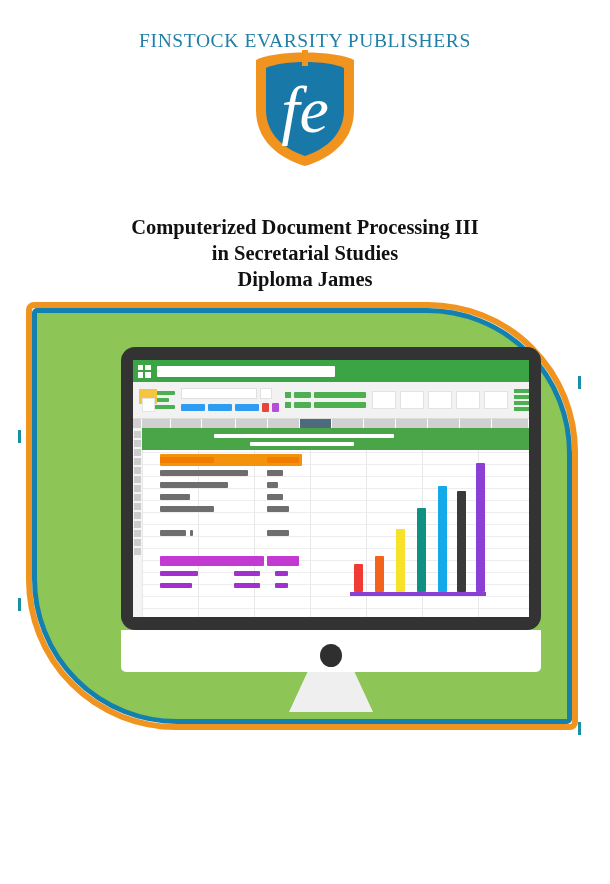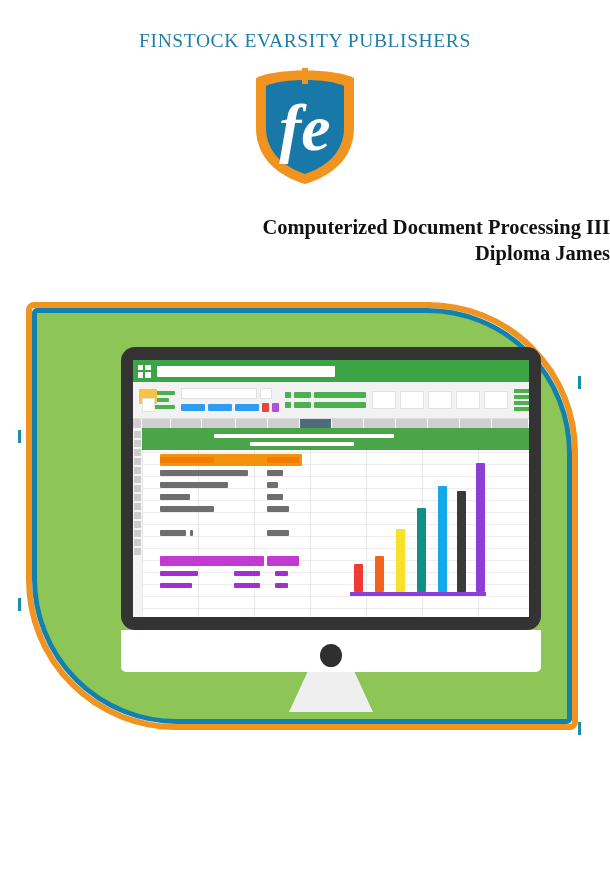--- a/index.html
+++ b/index.html
@@ -23,38 +23,38 @@
     font-family: "Liberation Serif", serif;
     font-size: 19.5px;
     letter-spacing: 0.6px;
     color: #1f7fa8;
     font-weight: 400;
   }
 
   
   .logo-wrap {
     position: absolute;
-    top: 62px; left: 50%;
+    top: 44px; left: 50%;
     transform: translateX(-50%);
-    width: 106px; height: 124px; font-weight: bold;
+    width: 106px; height: 124px;
   }
   .logo-wrap svg { display: block; width: 106px; height: 124px; }
 
   
   .title-block {
     position: absolute;
     top: 214px; left: 0; width: 610px;
     text-align: center;
     color: #111111;
     font-weight: bold;
     font-size: 20.5px;
     line-height: 26px;
     font-family: "Liberation Serif", serif;
   }
-  .title-block .tl { display: block; text-align: right; }
+  .title-block .tl { display: block; }
 
   
   .art {
     position: absolute;
     left: 26px; top: 302px;
     width: 552px; height: 428px;
   }
   .frame-outer {
     position: absolute; inset: 0;
     border: 6px solid #f0941f;
@@ -228,20 +228,21 @@
     <svg viewBox="0 0 106 124" xmlns="http://www.w3.org/2000/svg">
       <path d="M4 16 C 22 6, 84 6, 102 16 L 102 66 C 102 96, 80 114, 53 122 C 26 114, 4 96, 4 66 Z" fill="#f0941f"></path>
       <path d="M14 24 C 30 16, 76 16, 92 24 L 92 66 C 92 90, 74 105, 53 112 C 32 105, 14 90, 14 66 Z" fill="#1878a8"></path>
       <rect x="50" y="6" width="6" height="16" fill="#f0941f"></rect>
       <text x="53" y="88" font-family="Liberation Serif, serif" font-size="66" font-style="italic" fill="#ffffff" text-anchor="middle">fe</text>
     </svg>
   </div>
 
   <div class="title-block">
     <span class="tl">Computerized Document Processing III</span>
+    <span class="tl">in Secretarial Studies</span>
     <span class="tl">Diploma James</span>
   </div>
 
   <div class="art">
     <div class="frame-outer"></div>
     <div class="frame-fill"></div>
     <div class="frame-inner" style="background:transparent;"></div>
 
     <div class="monitor">
       <div class="bezel"></div>

